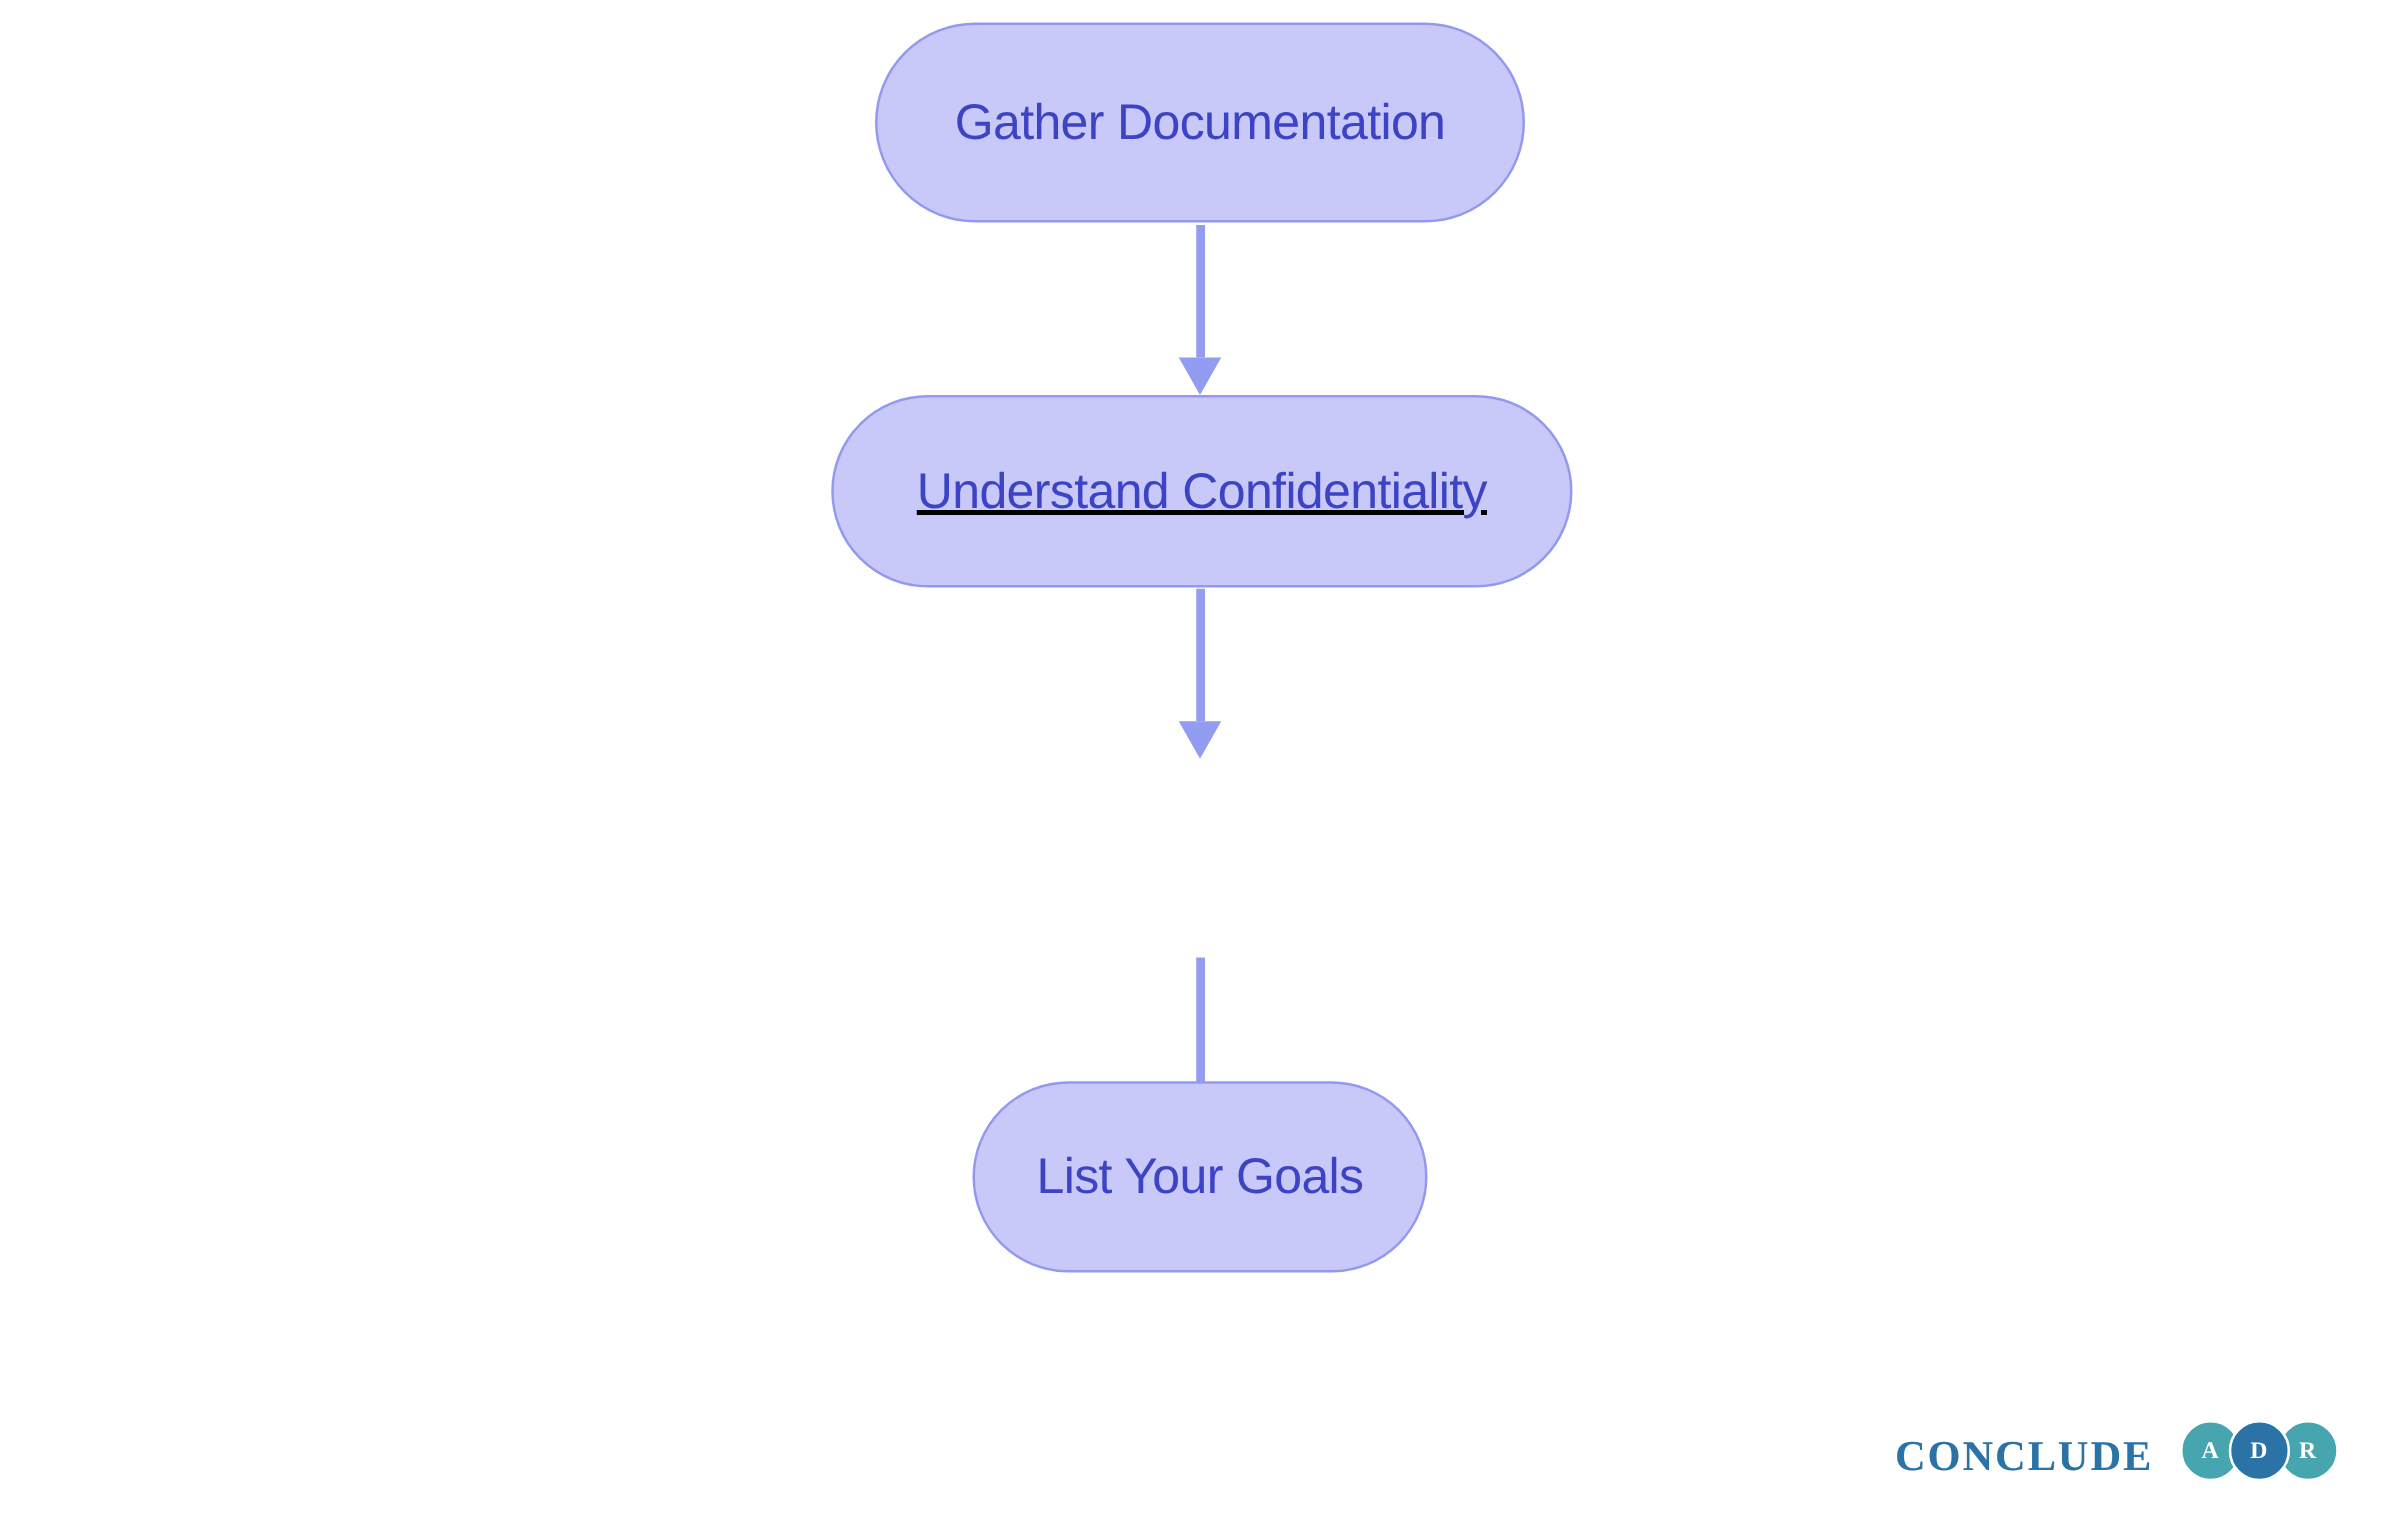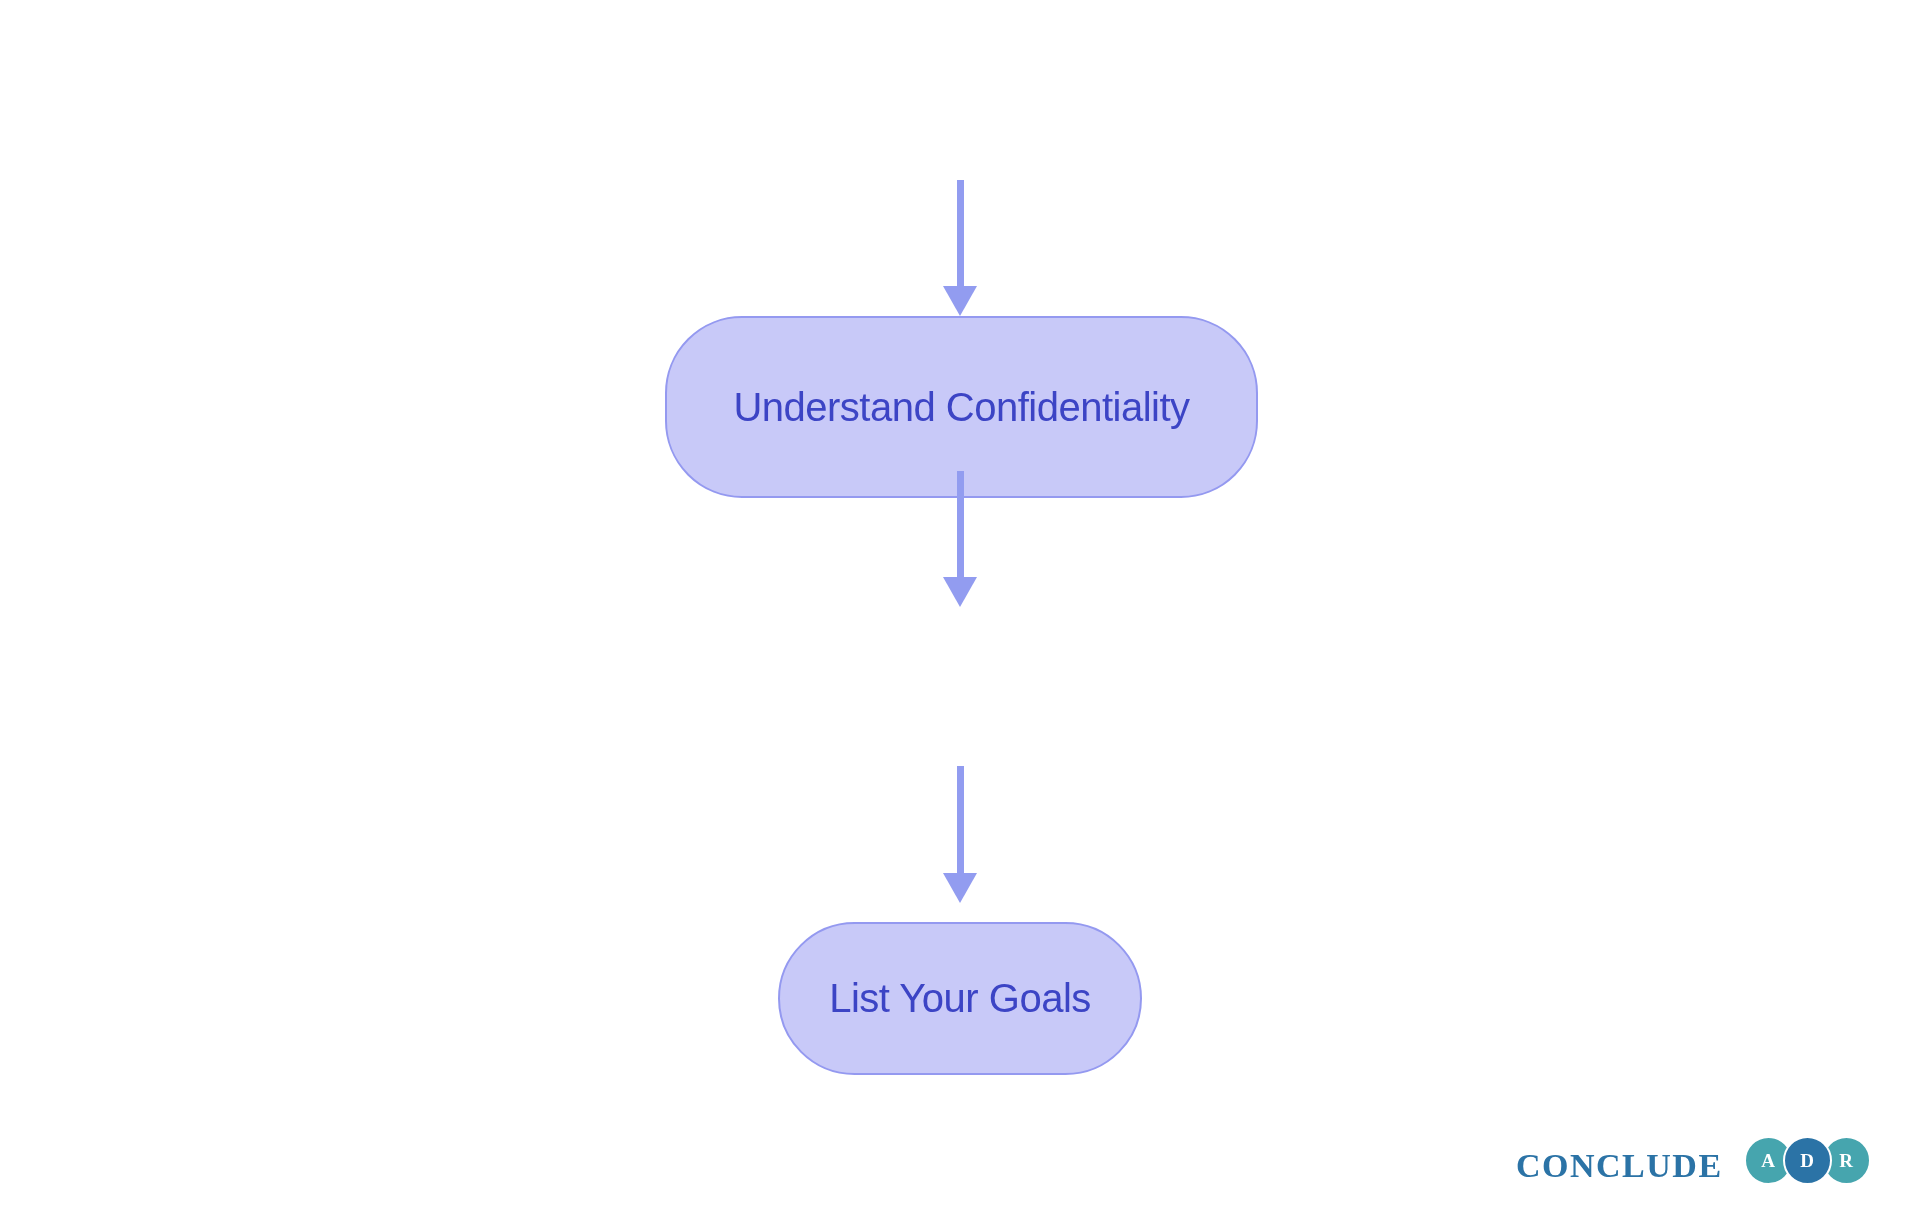--- a/index.html
+++ b/index.html
@@ -34,23 +34,23 @@
     align-items: center;
     justify-content: center;
   }
   .node-label {
     color: var(--node-text);
     font-size: 40px;
     letter-spacing: -0.5px;
     white-space: nowrap;
   }
   .node-1 { left: 700px; top: 18px;  width: 520px; height: 160px; border-radius: 80px; }
-  .node-2 { left: 665px; top: 316px; width: 593px; height: 182px; border-radius: 77px; }
+  .node-2 { left: 665px; top: 316px; width: 593px; height: 154px; border-radius: 77px; text-decoration: underline; }
   .node-3 { left: 750px; top: 607px; width: 421px; height: 158px; border-radius: 79px; }
-  .node-4 { left: 778px; top: 922px; width: 364px; height: 153px; border-radius: 77px; }
+  .node-4 { left: 778px; top: 865px; width: 364px; height: 153px; border-radius: 77px; }
 
   .arrow {
     position: absolute;
     left: 943px;           
     width: 34px;
     display: flex;
     flex-direction: column;
     align-items: center;
   }
   .arrow-1 { top: 180px; height: 136px; }
@@ -105,20 +105,23 @@
   }
   .badge-teal { background: var(--badge-teal); position: relative; z-index: 1; }
   .badge-blue { background: var(--badge-blue); position: relative; z-index: 2; }
   .badge + .badge { margin-left: -10px; }
 </style>
 </head>
 <body>
 
 <div class="canvas">
 
+  <div class="node node-1">
+    <span class="node-label">Gather Documentation</span>
+  </div>
 
   <div class="arrow arrow-1">
     <div class="arrow-line"></div>
     <div class="arrow-head"></div>
   </div>
 
   <div class="node node-2">
     <span class="node-label">Understand Confidentiality</span>
   </div>
 

